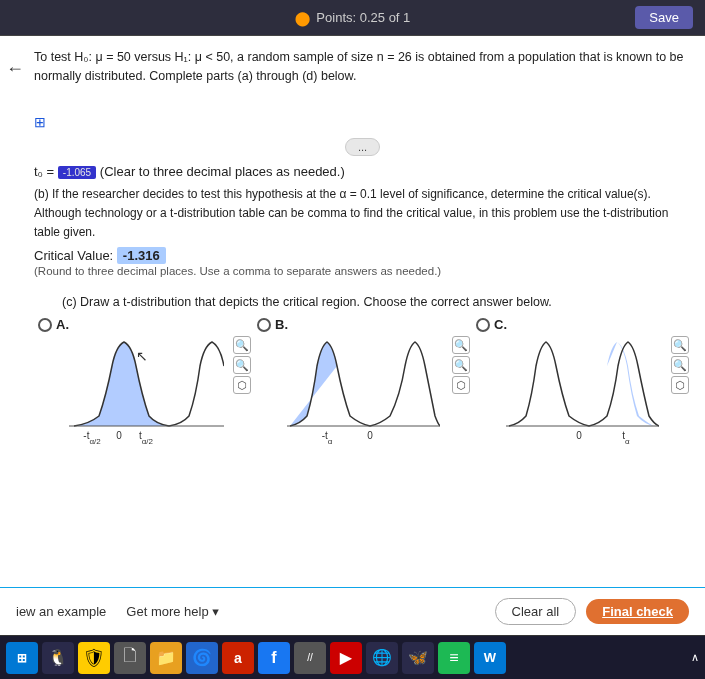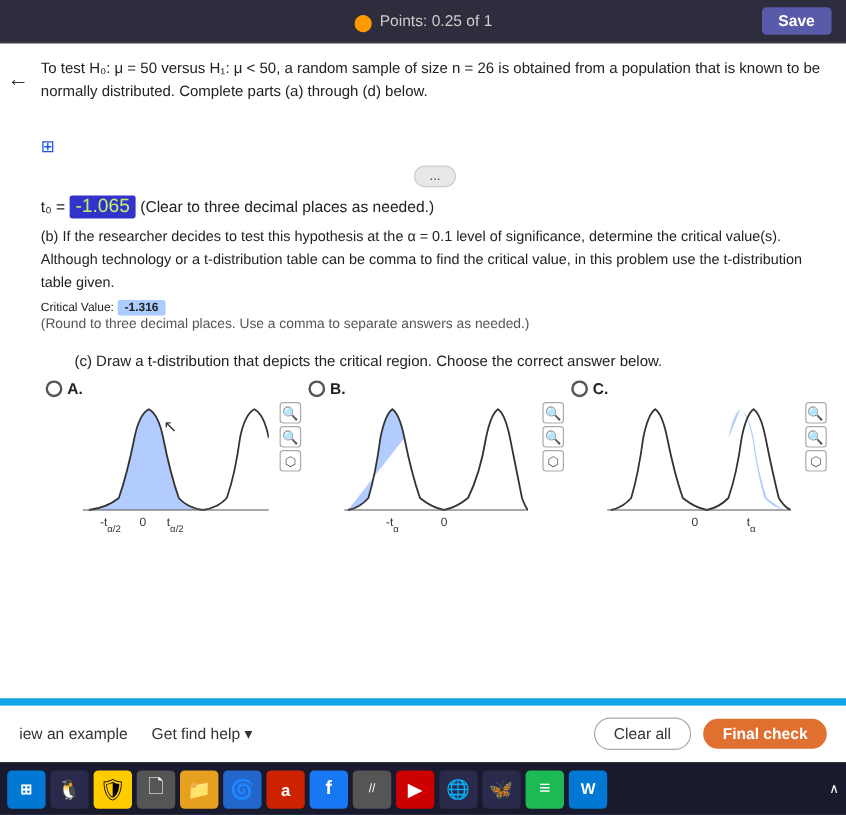--- a/index.html
+++ b/index.html
@@ -43,21 +43,21 @@
     }
     .save-button {
       position: absolute;
       right: 12px;
       background: #5a5aaa;
       color: white;
       border: none;
       border-radius: 4px;
       padding: 4px 14px;
       font-size: 13px;
-      font-weight: bold;
+      font-weight: normal;
       cursor: pointer;
       margin-left: 12px;
     }
 
     
     .content-area {
       background: white;
       flex: 1;
       display: flex;
       flex-direction: row;
@@ -118,35 +118,35 @@
     .part-a-result {
       font-size: 13px;
       color: #222;
       margin: 8px 0 6px 0;
     }
     .part-a-result .t0 {
       font-size: 13px;
     }
     .highlighted-val {
       background: #3333cc;
-      color: #bef264;
+      color: #e5e5e5;
       padding: 1px 5px;
       border-radius: 2px;
-      font-size: 16px;
+      font-size: 10px;
     }
 
     .part-b {
       font-size: 12px;
       color: #222;
       line-height: 1.6;
       margin-bottom: 6px;
     }
 
     .critical-value-row {
-      font-size: 10px;
+      font-size: 13px;
       color: #222;
       margin-bottom: 2px;
     }
     .critical-val-box {
       background: #aaccff;
       color: #222;
       padding: 1px 6px;
       border-radius: 2px;
       font-weight: bold;
     }
@@ -234,21 +234,21 @@
     }
 
     
     .dist-svg {
       display: block;
     }
 
     
     .bottom-bar {
       background: white;
-      border-top: 6px solid #0ea5e9;
+      border-top: 1px solid #0ea5e9;
       padding: 10px 16px;
       display: flex;
       align-items: center;
       justify-content: space-between;
       gap: 28px;
     }
 
     .bottom-left {
       display: flex;
       gap: 20px;
@@ -279,20 +279,21 @@
 
     .final-check-btn {
       background: #e07030;
       border: none;
       border-radius: 20px;
       padding: 5px 16px;
       font-size: 13px;
       cursor: pointer;
       color: white;
       font-weight: bold;
+      text-decoration: underline;
     }
 
     
     .taskbar {
       background: #1a1a2e;
       height: 44px;
       display: flex;
       align-items: center;
       padding: 0 6px;
       gap: 4px;
@@ -456,21 +457,21 @@
         </div>
 
       </div>
 
     </div>
   </div>
 
   <div class="bottom-bar">
     <div class="bottom-left">
       <a class="link-text">iew an example</a>
-      <a class="link-text">Get find help ▾</a>
+      <a class="link-text">Get more help ▾</a>
     </div>
     <div class="bottom-right">
       <button class="clear-all-btn">Clear all</button>
       <button class="final-check-btn">Final check</button>
     </div>
   </div>
 
   <div class="taskbar">
     <div class="taskbar-item win">⊞</div>
     <div class="taskbar-item" style="background:#2a2a4a;">🐧</div>

